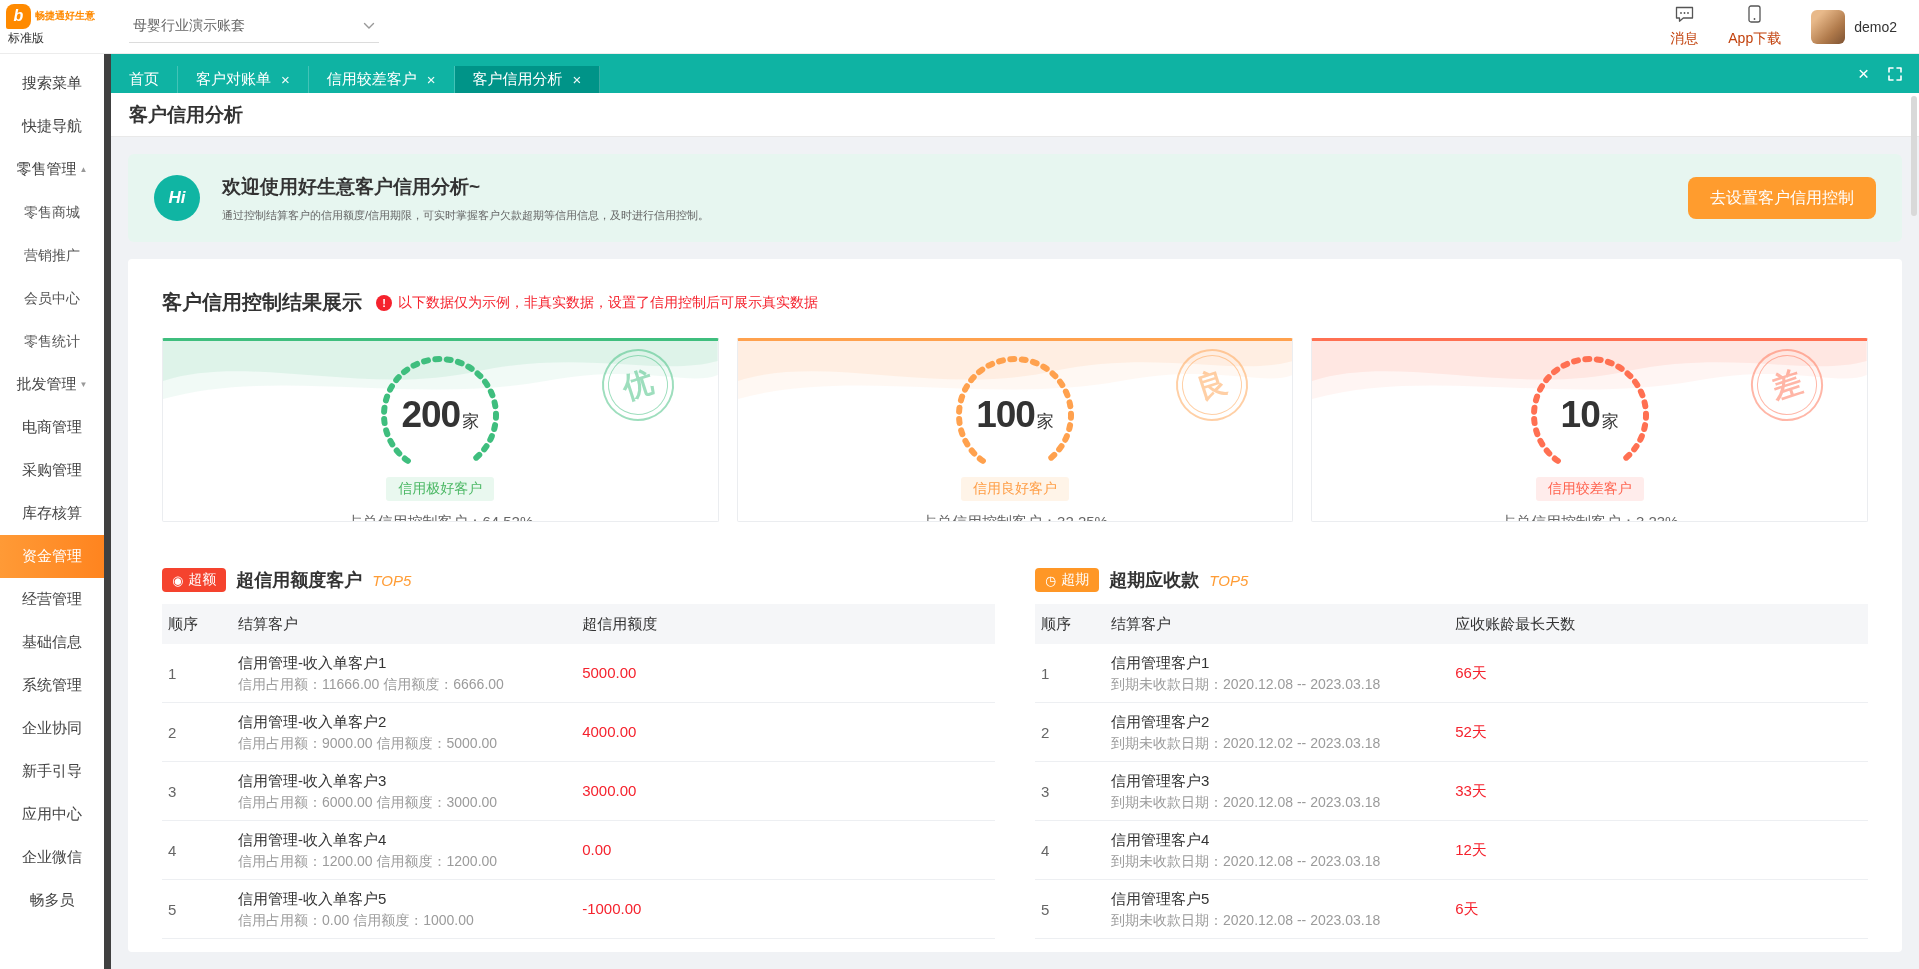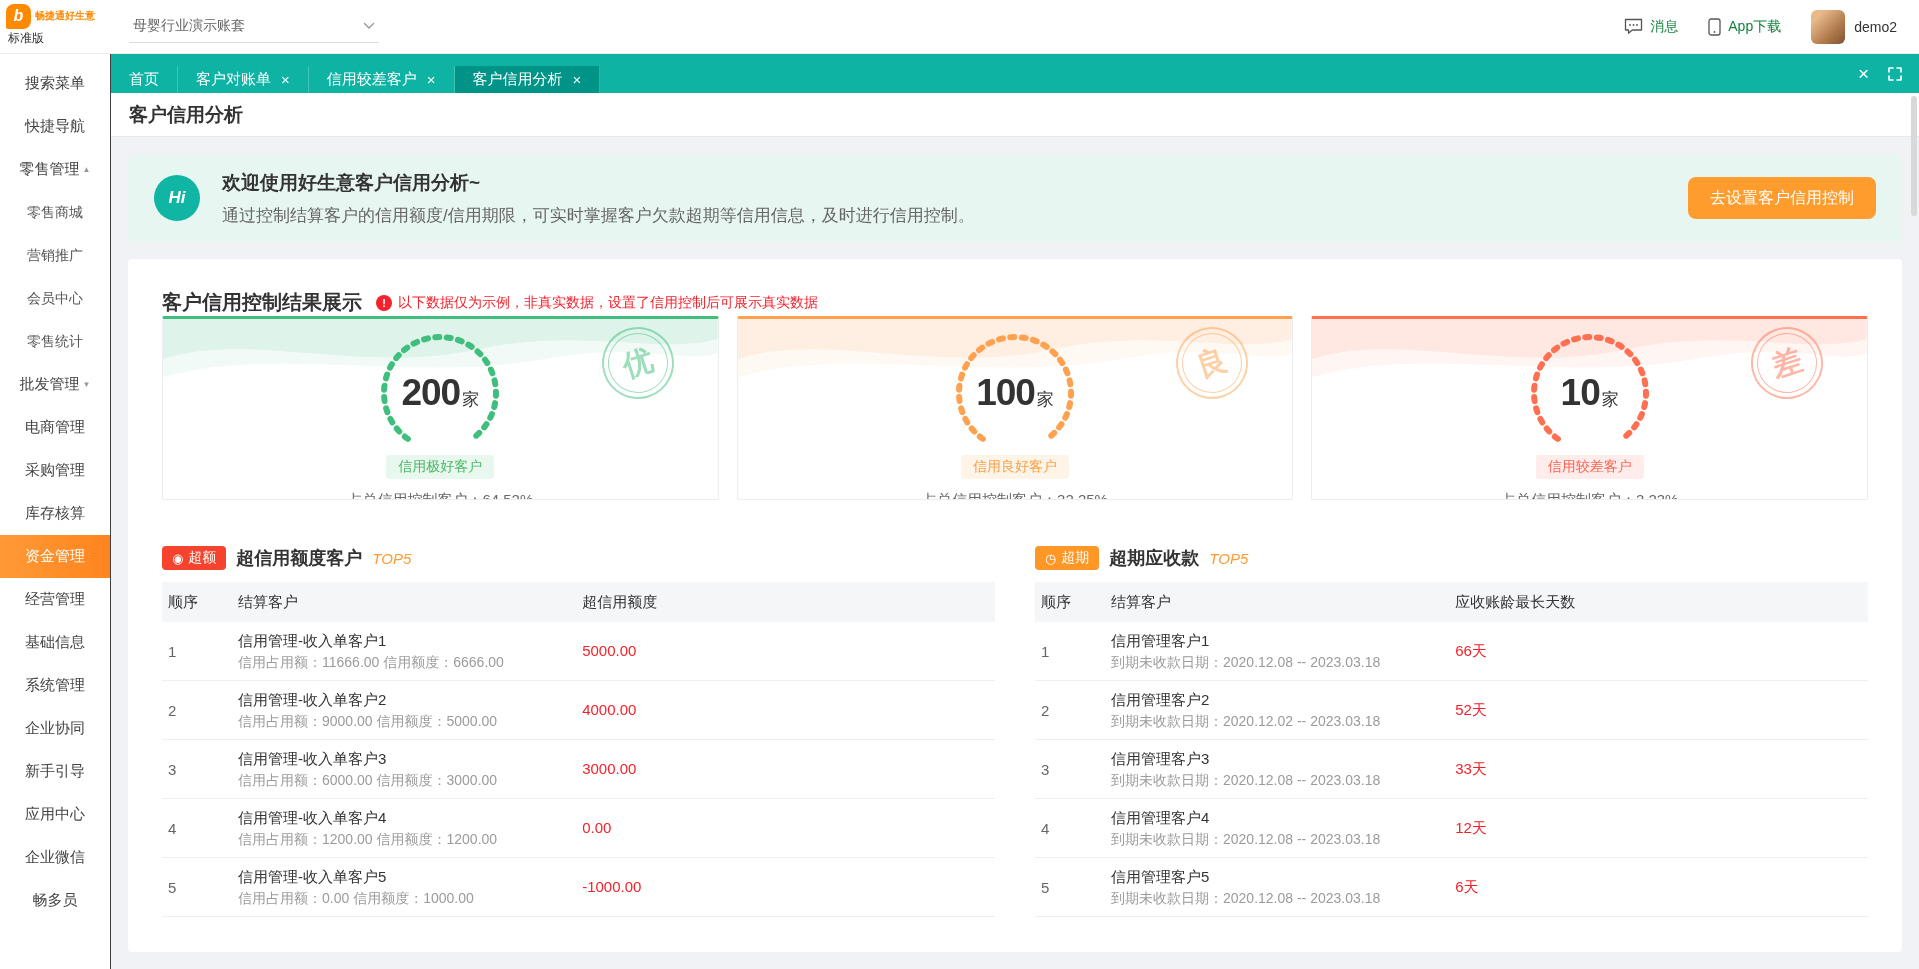--- a/index.html
+++ b/index.html
@@ -13,28 +13,28 @@
 
   
   .topbar{position:fixed;top:0;left:0;width:100%;height:54px;background:#fff;display:flex;align-items:center;z-index:20;border-bottom:1px solid #ececec;}
   .logo-area{width:111px;min-width:111px;height:54px;padding:4px 6px 2px;}
   .logo-row{display:flex;align-items:center;gap:4px;}
   .logo-mark{width:25px;height:25px;background:#ff8a00;color:#fff;border-radius:8px 8px 8px 2px;font-style:italic;font-weight:bold;font-size:16px;display:flex;align-items:center;justify-content:center;}
   .brand{color:#ff8a00;font-size:10px;font-weight:bold;white-space:nowrap;}
   .edition{font-size:12px;color:#333;margin-top:1px;padding-left:2px;}
   .account-select{width:250px;height:32px;margin-left:18px;display:flex;align-items:center;justify-content:space-between;border-bottom:1px solid #dcdcdc;padding:0 4px;color:#666;font-size:14px;cursor:pointer;}
   .topbar-right{margin-left:auto;display:flex;align-items:center;gap:30px;padding-right:22px;}
-  .top-action{display:flex;align-items:center;gap:7px;color:#15803d;font-size:14px;cursor:pointer;}
+  .top-action{display:flex;align-items:center;gap:7px;color:#c2410c;font-size:14px;cursor:pointer;flex-direction:column;}
   .top-action svg{display:block;}
   .user{display:flex;align-items:center;gap:9px;cursor:pointer;}
   .avatar{width:34px;height:34px;border-radius:6px;background:linear-gradient(135deg,#e8b98a 20%,#b07a4b 65%,#7d5232);}
   .user-name{font-size:14px;color:#333;}
 
   
-  .sidebar{position:fixed;left:0;top:54px;bottom:0;width:111px;background:#fff;border-right:1px solid #404040;padding-top:8px;overflow:hidden;z-index:10;}
+  .sidebar{position:fixed;left:0;top:54px;bottom:0;width:111px;background:#fff;border-right:7px solid #404040;padding-top:8px;overflow:hidden;z-index:10;}
   .side-item{height:43px;display:flex;align-items:center;justify-content:center;font-size:15px;color:#444;cursor:pointer;white-space:nowrap;}
   .side-item.sub{font-size:14px;color:#555;}
   .side-item.active{background:linear-gradient(90deg,#ff9a36,#ff841f);color:#fff;}
   .caret{font-size:8px;color:#999;margin-left:3px;}
 
   
   .main{margin-left:111px;padding-top:54px;}
 
   .tabbar{height:39px;background:#0fb3a3;display:flex;align-items:stretch;}
   #tabs{display:flex;}
@@ -47,26 +47,26 @@
   .page-header{height:44px;background:#fff;border-bottom:1px solid #e9e9e9;display:flex;align-items:center;padding:0 18px;}
   .page-title{font-size:19px;font-weight:bold;color:#333;}
 
   .content{padding:17px;height:832px;}
 
   
   .banner{height:88px;background:#e7f6f0;border-radius:6px;display:flex;align-items:center;padding:0 26px;margin-bottom:17px;}
   .hi-circle{width:46px;height:46px;min-width:46px;border-radius:50%;background:#10b5a3;color:#fff;font-style:italic;font-weight:bold;font-size:17px;display:flex;align-items:center;justify-content:center;margin-right:22px;}
   .banner-text{display:flex;flex-direction:column;gap:8px;}
   .banner-title{font-size:19px;font-weight:bold;color:#333;}
-  .banner-desc{font-size:17px;color:#666;}
+  .banner-desc{font-size:11px;color:#666;}
   .banner-btn{margin-left:auto;height:42px;padding:0 22px;background:#ff9c2e;color:#fff;font-size:16px;border:none;border-radius:8px;cursor:pointer;font-family:inherit;}
 
   
   .main-card{background:#fff;border-radius:4px;padding:30px 34px 0;height:693px;overflow:hidden;}
-  .section-head{display:flex;align-items:center;gap:14px;}
+  .section-head{display:flex;align-items:center;gap:14px;margin-bottom:22px;}
   .section-title{font-size:20px;font-weight:bold;color:#333;}
   .note{display:flex;align-items:center;gap:6px;font-size:14px;color:#f5222d;}
   .warn-icon{width:16px;height:16px;min-width:16px;border-radius:50%;background:#f5222d;color:#fff;font-size:11px;font-weight:bold;display:flex;align-items:center;justify-content:center;}
 
   
   #stat-cards{display:flex;gap:18px;margin-bottom:46px;}
   .stat-card{flex:1;position:relative;height:184px;background:#fff;border:1px solid #ebedf0;border-top:3px solid var(--c);text-align:center;overflow:hidden;border-radius:2px;}
   .wave{position:absolute;top:0;left:0;width:100%;height:64px;fill:var(--c);}
   .stamp{position:absolute;top:8px;right:44px;width:72px;height:72px;border:2px solid var(--c);border-radius:50%;transform:rotate(-18deg);opacity:.5;display:flex;align-items:center;justify-content:center;}
   .stamp-inner{width:60px;height:60px;border:1px solid var(--c);border-radius:50%;display:flex;align-items:center;justify-content:center;color:var(--c);font-size:30px;font-weight:bold;}

